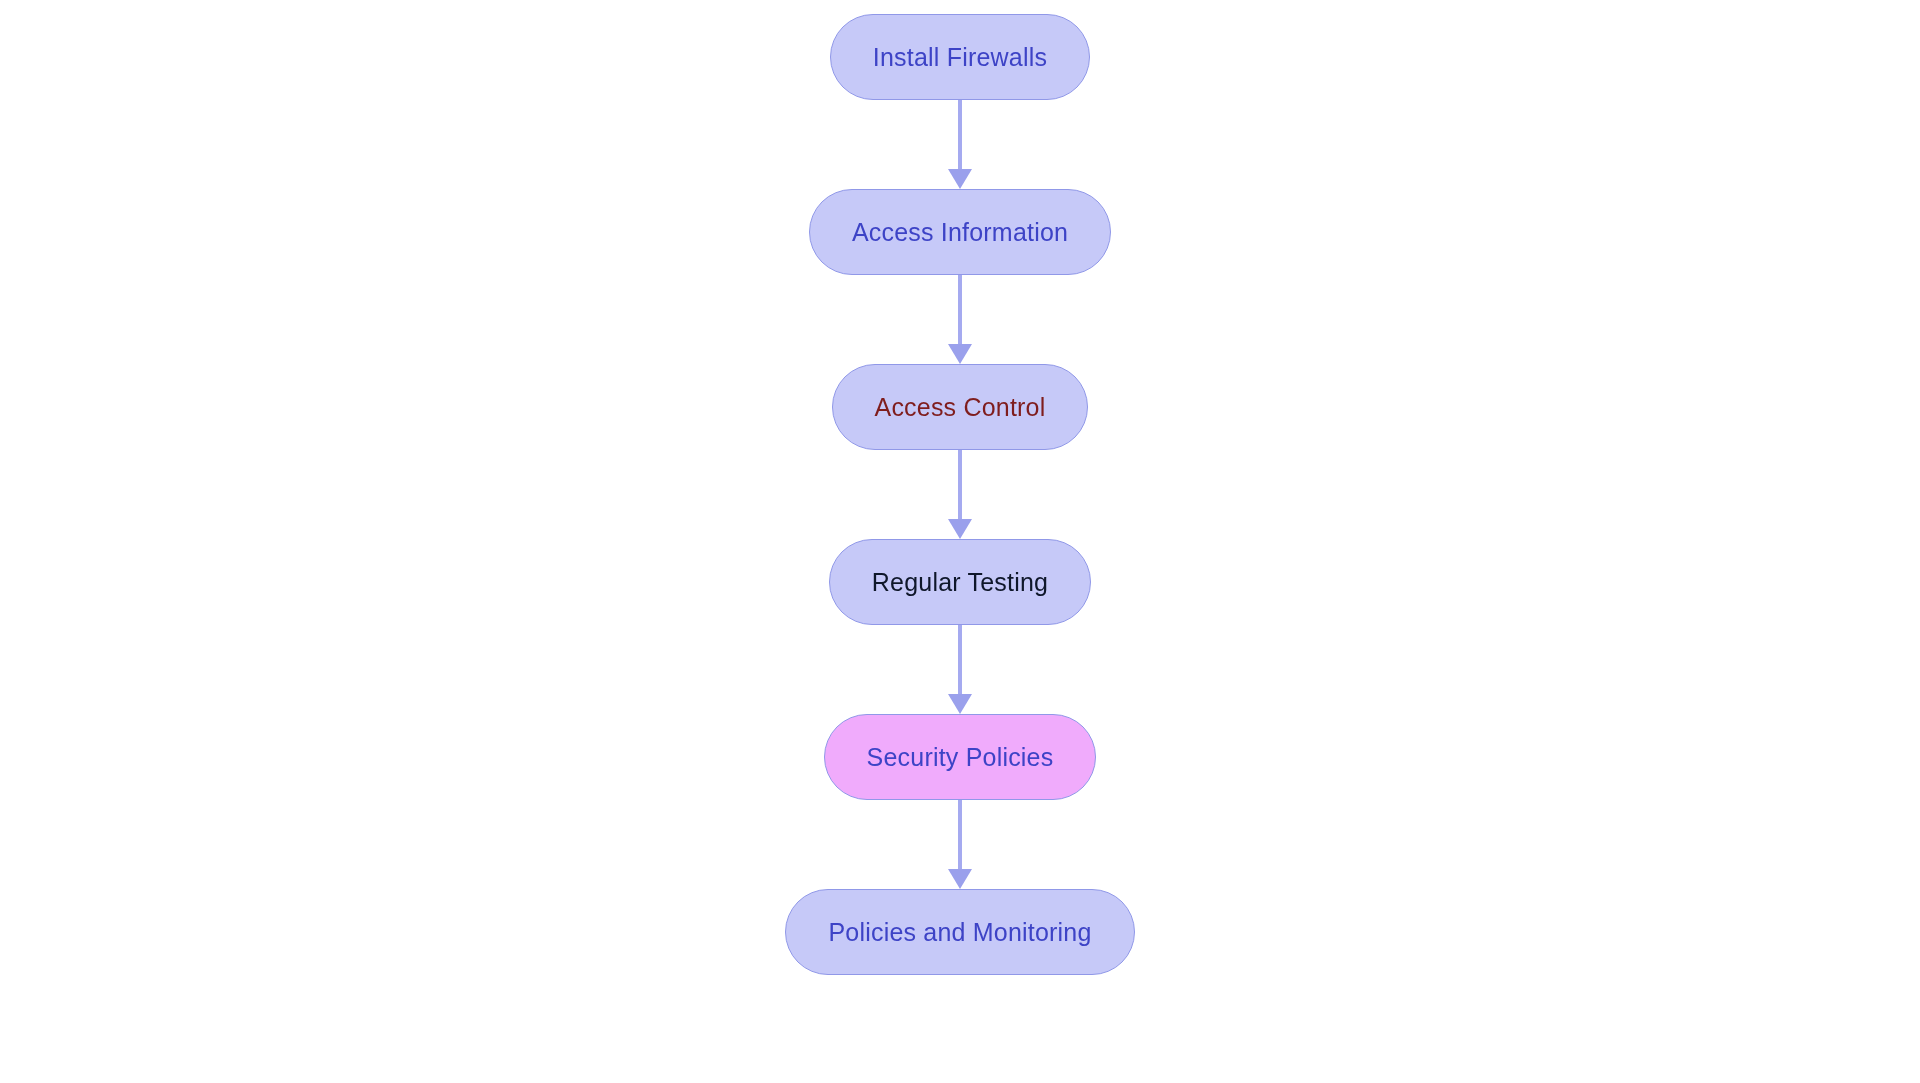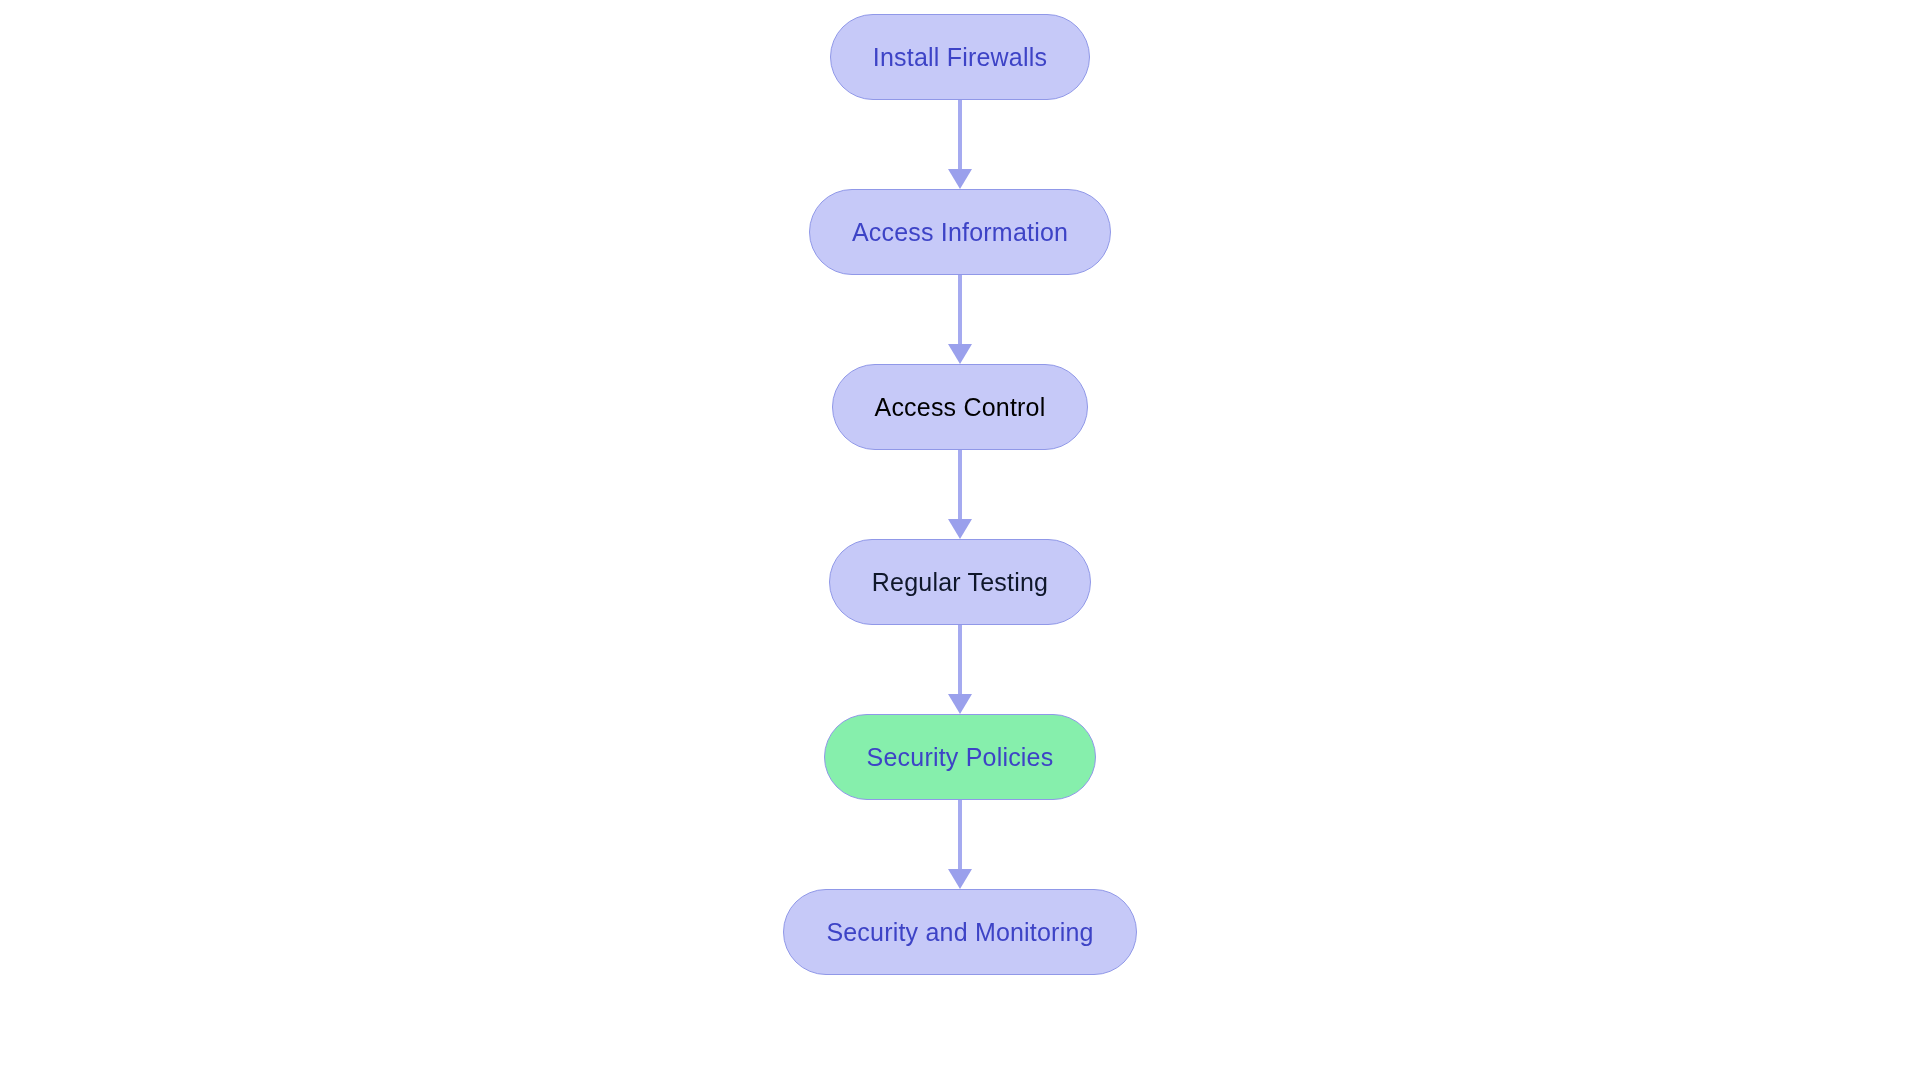--- a/index.html
+++ b/index.html
@@ -66,30 +66,30 @@
       <div class="flow-node" style="background: rgb(198, 201, 248); border-color: rgb(144, 152, 232); color: rgb(61, 67, 198);">Install Firewalls</div>
       <div class="flow-arrow">
         <div class="shaft" style="background: rgb(165, 170, 240);"></div>
         <div class="head" style="border-top-color: rgb(154, 160, 236);"></div>
       </div>
       <div class="flow-node" style="background: rgb(198, 201, 248); border-color: rgb(144, 152, 232); color: rgb(61, 67, 198);">Access Information</div>
       <div class="flow-arrow">
         <div class="shaft" style="background: rgb(165, 170, 240);"></div>
         <div class="head" style="border-top-color: rgb(154, 160, 236);"></div>
       </div>
-      <div class="flow-node" style="background: rgb(198, 201, 248); border-color: rgb(144, 152, 232); color: #000000;">Access Control</div>
+      <div class="flow-node" style="background: rgb(198, 201, 248); border-color: rgb(144, 152, 232); color: #7f1d1d;">Access Control</div>
       <div class="flow-arrow">
         <div class="shaft" style="background: rgb(165, 170, 240);"></div>
         <div class="head" style="border-top-color: rgb(154, 160, 236);"></div>
       </div>
       <div class="flow-node" style="background: rgb(198, 201, 248); border-color: rgb(144, 152, 232); color: #0f172a;">Regular Testing</div>
       <div class="flow-arrow">
         <div class="shaft" style="background: rgb(165, 170, 240);"></div>
         <div class="head" style="border-top-color: rgb(154, 160, 236);"></div>
       </div>
-      <div class="flow-node" style="background: #86efac; border-color: rgb(144, 152, 232); color: rgb(61, 67, 198); text-align: right;">Security Policies</div>
+      <div class="flow-node" style="background: #f0abfc; border-color: rgb(144, 152, 232); color: rgb(61, 67, 198); text-align: right;">Security Policies</div>
       <div class="flow-arrow">
         <div class="shaft" style="background: rgb(165, 170, 240);"></div>
         <div class="head" style="border-top-color: rgb(154, 160, 236);"></div>
       </div>
-      <div class="flow-node" style="background: rgb(198, 201, 248); border-color: rgb(144, 152, 232); color: rgb(61, 67, 198);">Security and Monitoring</div>
+      <div class="flow-node" style="background: rgb(198, 201, 248); border-color: rgb(144, 152, 232); color: rgb(61, 67, 198);">Policies and Monitoring</div>
     </div>
 </div>
 
 </body></html>

